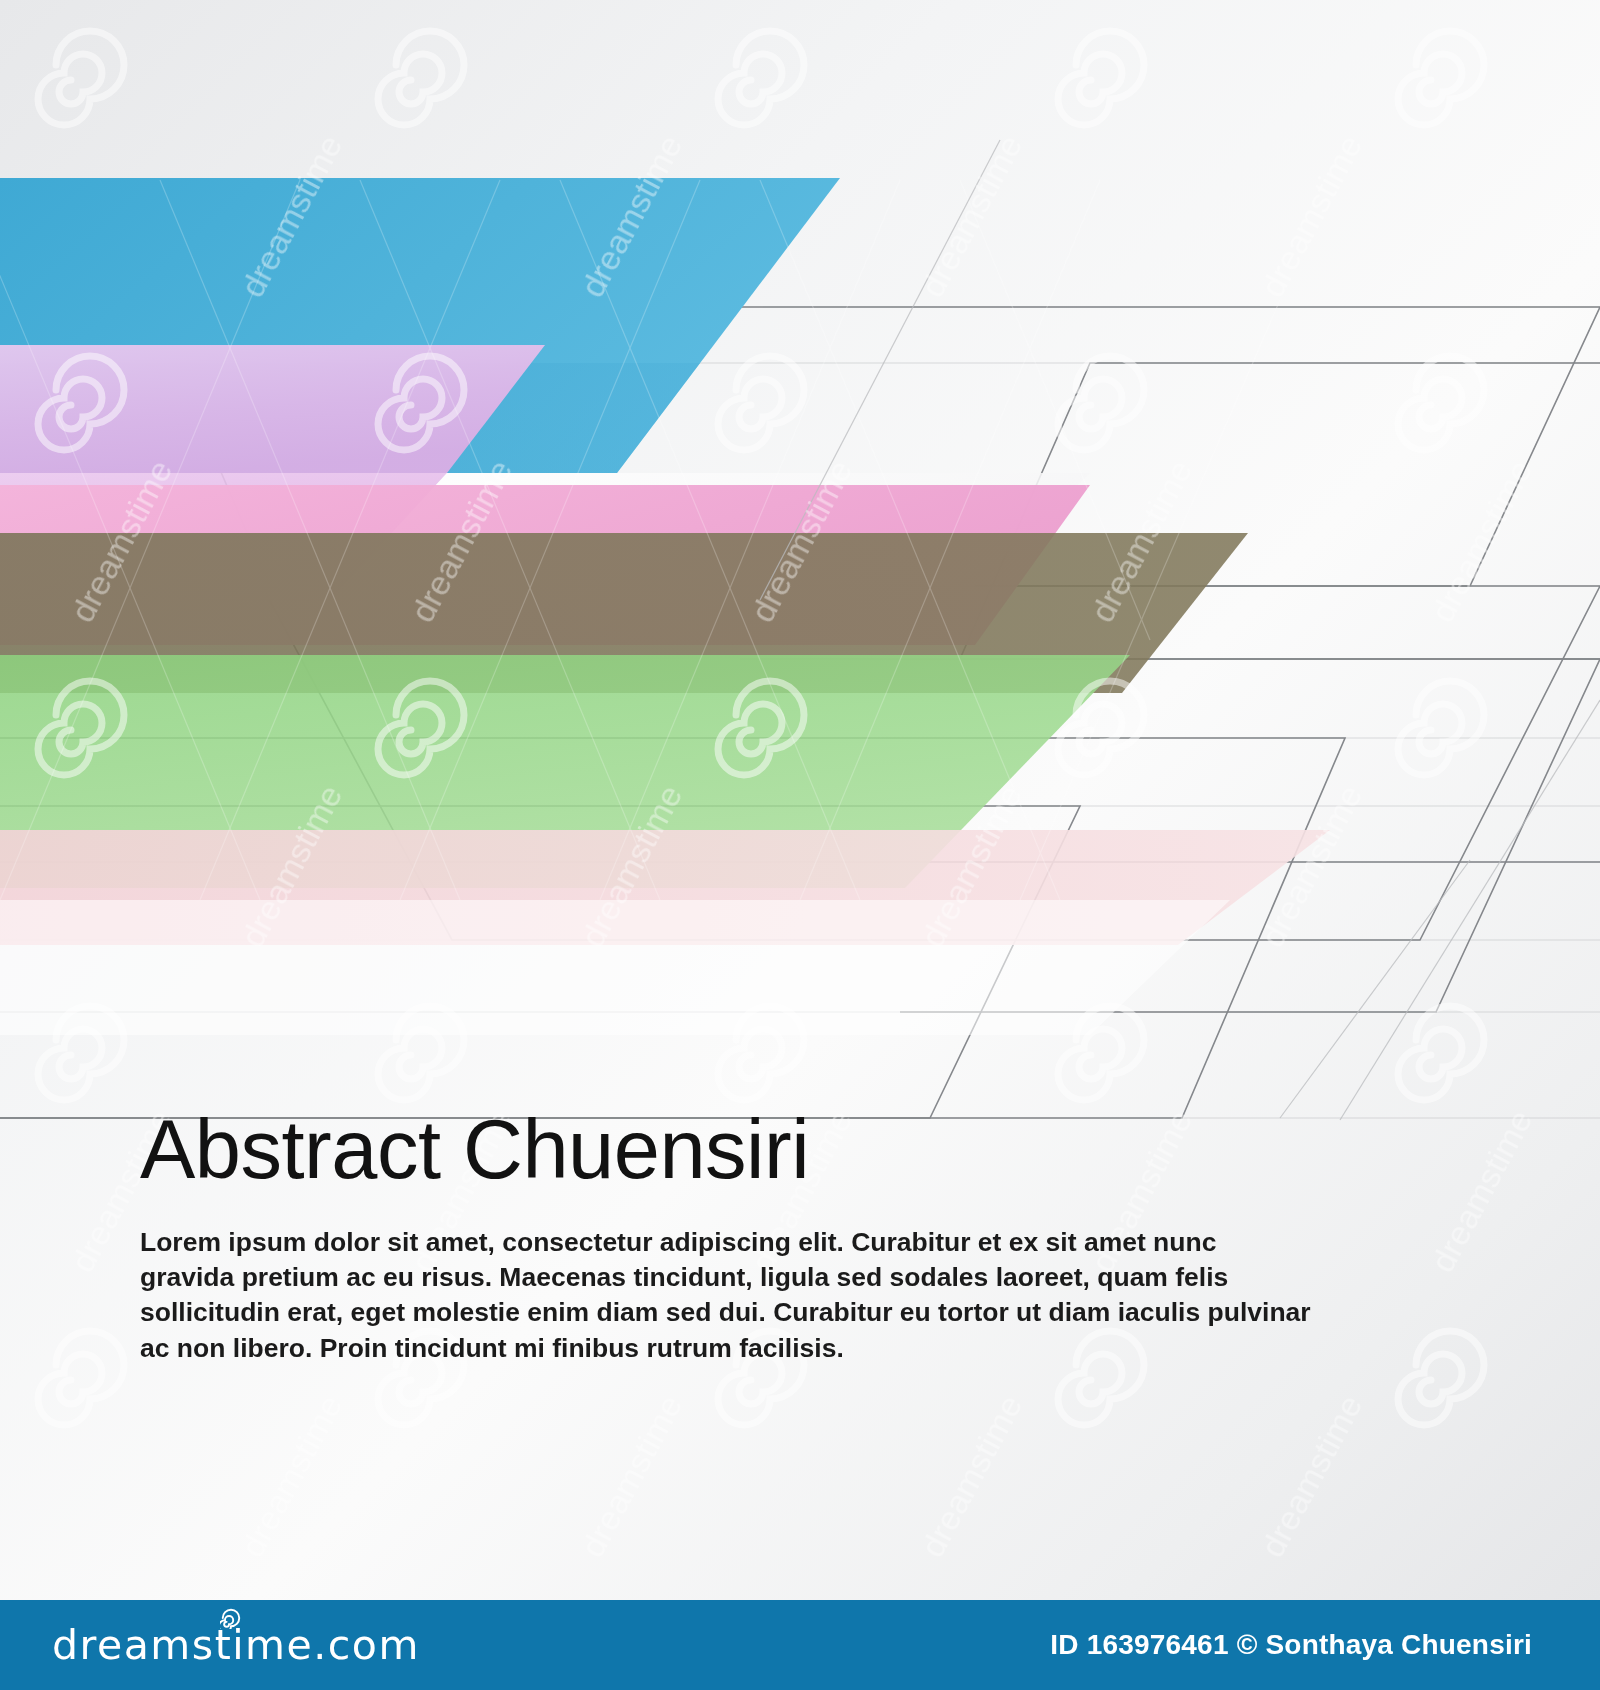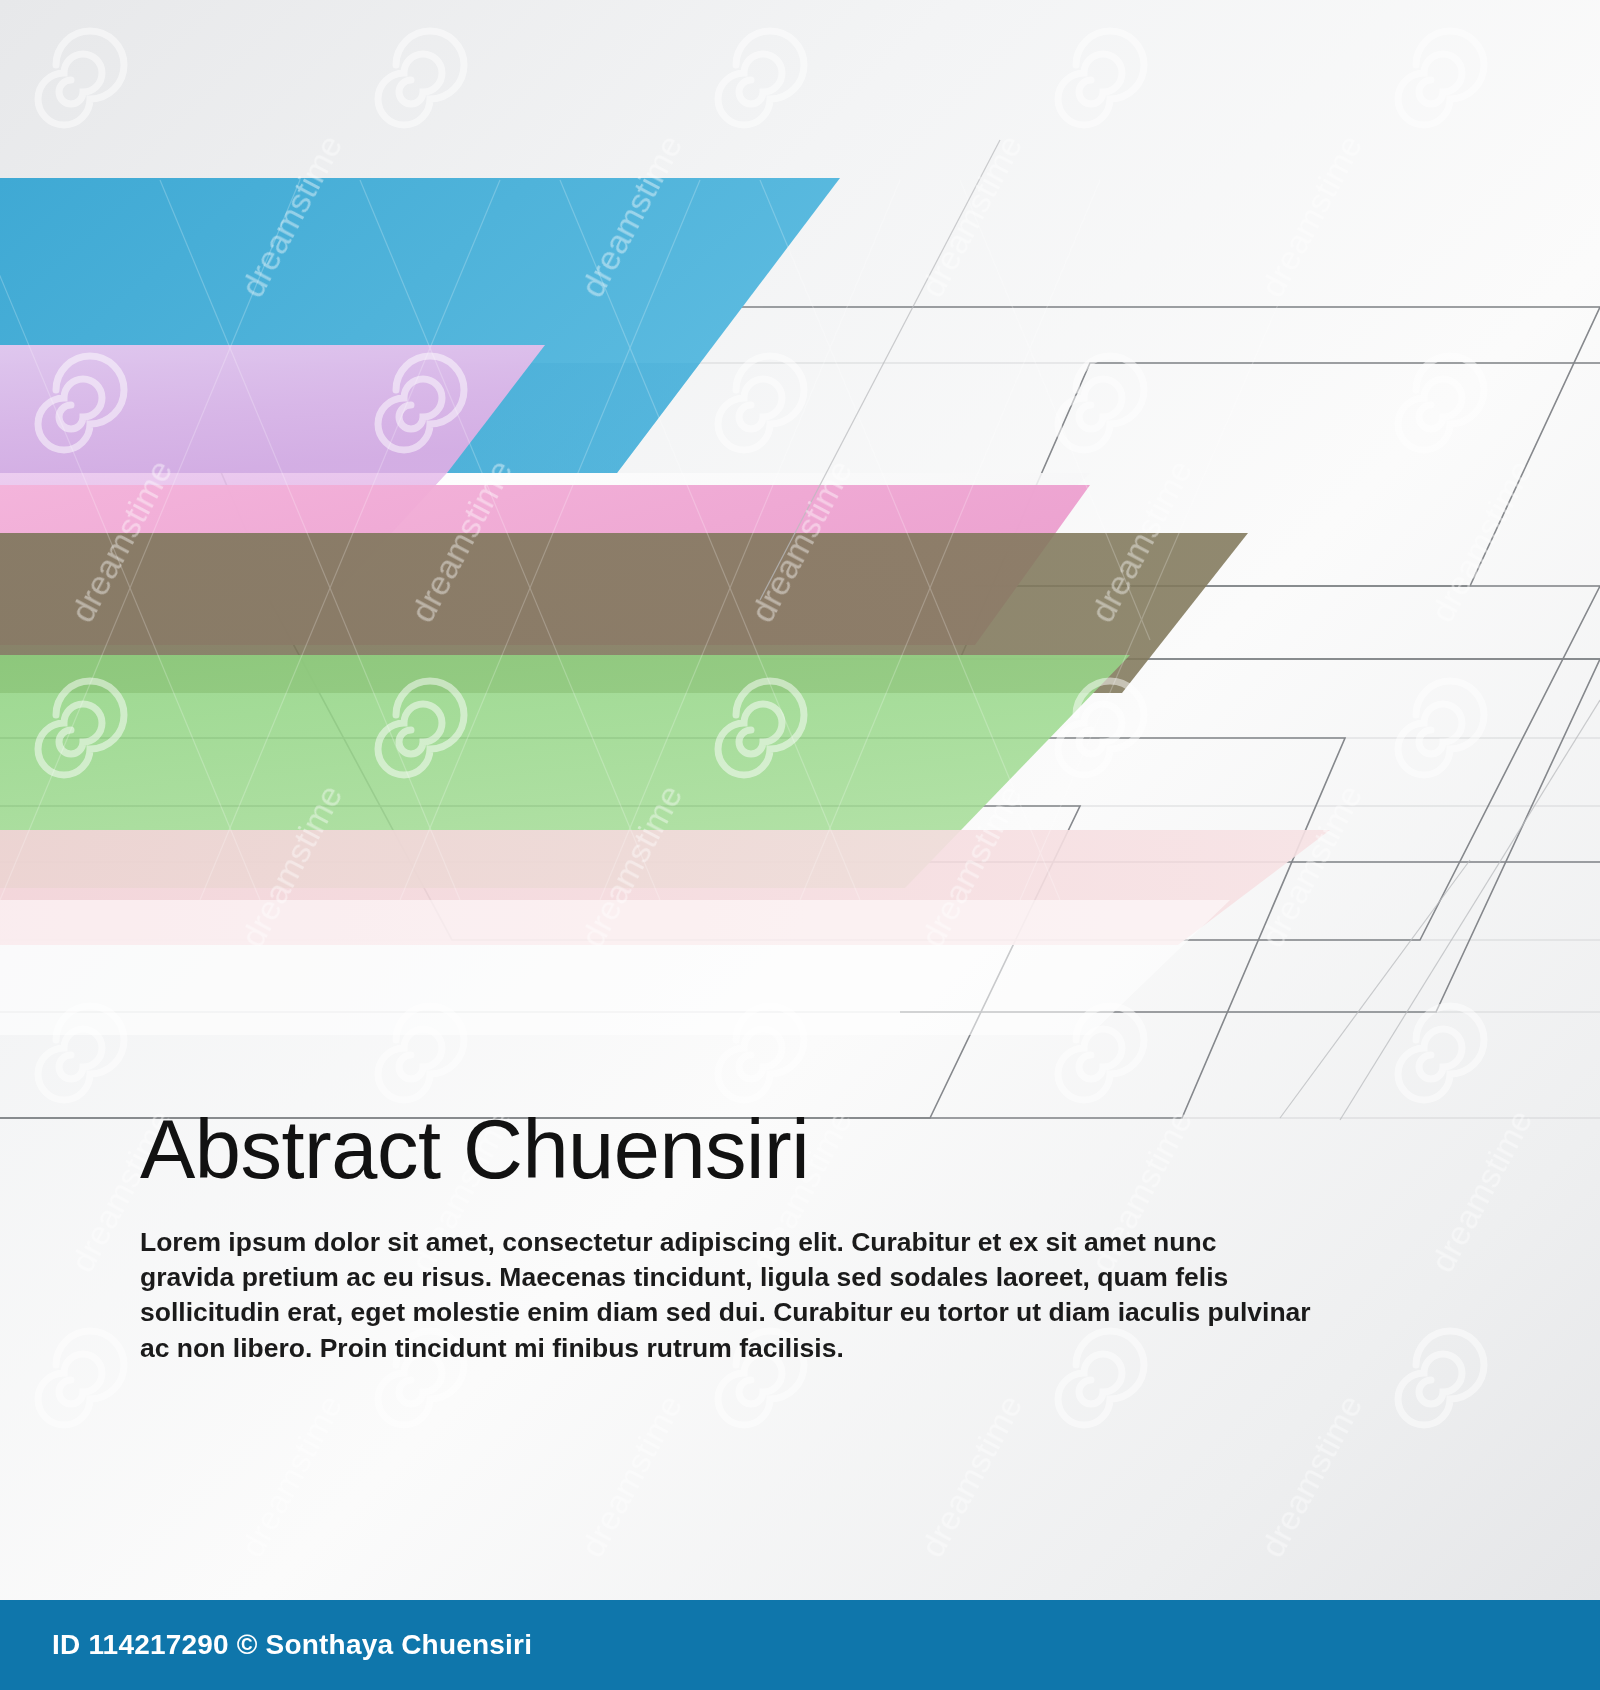--- a/index.html
+++ b/index.html
@@ -300,16 +300,22 @@
     </svg>
 
     <div class="caption">
       <h1 class="caption-title">Abstract Chuensiri</h1>
       <p class="caption-body">Lorem ipsum dolor sit amet, consectetur adipiscing elit. Curabitur et ex sit amet nunc gravida pretium ac eu risus. Maecenas tincidunt, ligula sed sodales laoreet, quam felis sollicitudin erat, eget molestie enim diam sed dui. Curabitur eu tortor ut diam iaculis pulvinar ac non libero. Proin tincidunt mi finibus rutrum facilisis.</p>
     </div>
 
   </div>
 
   <div class="footer-bar">
-    <div class="credit">ID 114217290 © Sonthaya Chuensiri</div>
+    <div class="brand">
+      <span class="brand-text">dreamstime.com</span>
+      <svg class="brand-spiral" viewBox="-40 -40 80 80">
+        <path d="M 0,0 m -30,0 a 30,30 0 1 1 30,30 a 22,22 0 1 1 -22,-22 a 15,15 0 1 1 15,15 a 9,9 0 1 1 -9,-9" fill="none" stroke="#ffffff" stroke-width="7" stroke-linecap="round"></path>
+      </svg>
+    </div>
+    <div class="credit">ID 163976461 © Sonthaya Chuensiri</div>
   </div>
 
 </div>
 
 </body></html>

